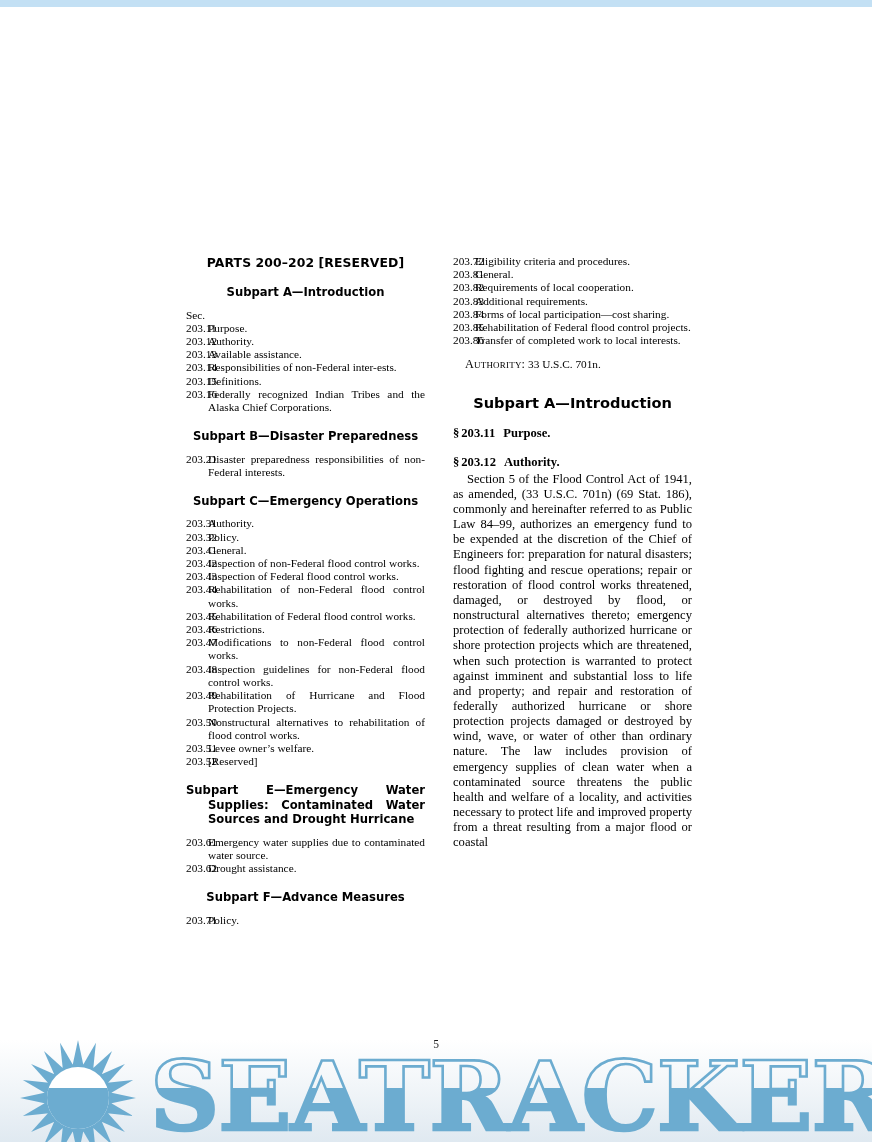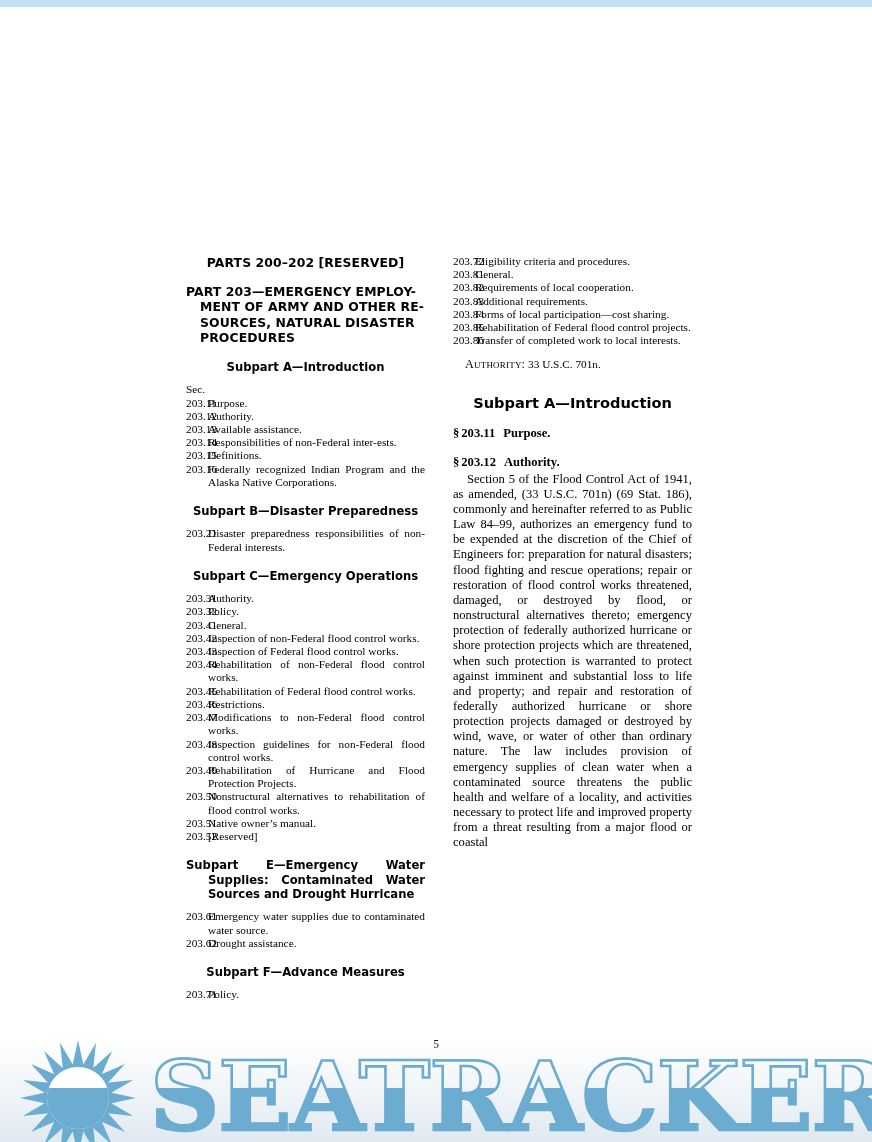--- a/index.html
+++ b/index.html
@@ -193,37 +193,31 @@
 <div id="top-strip"></div>
 
 <div id="page-sheet">
 
   <div id="columns">
 
     <div class="col" id="col-left">
 
       <div class="part-title">PARTS 200–202 [RESERVED]</div>
 
-      <div class="part-head">
-        <span>PART 203—EMERGENCY EMPLOY-</span><br>
-        <span style="display:inline-block;padding-left:14px">MENT OF ARMY AND OTHER RE-</span><br>
-        <span style="display:inline-block;padding-left:14px">SOURCES, NATURAL DISASTER</span><br>
-        <span style="display:inline-block;padding-left:14px">PROCEDURES</span>
-      </div>
 
       <div class="subpart-head">Subpart A—Introduction</div>
 
       <div class="sec-label">Sec.</div>
       <ul class="toc">
         <li><span class="num">203.11</span><span>Purpose.</span></li>
         <li><span class="num">203.12</span><span>Authority.</span></li>
         <li><span class="num">203.13</span><span>Available assistance.</span></li>
         <li><span class="num">203.14</span><span>Responsibilities of non-Federal inter-ests.</span></li>
         <li><span class="num">203.15</span><span>Definitions.</span></li>
-        <li><span class="num">203.16</span><span>Federally recognized Indian Program and the Alaska Native Corporations.</span></li>
+        <li><span class="num">203.16</span><span>Federally recognized Indian Tribes and the Alaska Chief Corporations.</span></li>
       </ul>
 
       <div class="subpart-head">Subpart B—Disaster Preparedness</div>
       <ul class="toc">
         <li><span class="num">203.21</span><span>Disaster preparedness responsibilities of non-Federal interests.</span></li>
       </ul>
 
       <div class="subpart-head">Subpart C—Emergency Operations</div>
       <ul class="toc">
         <li><span class="num">203.31</span><span>Authority.</span></li>
@@ -234,21 +228,21 @@
         <li><span class="num">203.41</span><span>General.</span></li>
         <li><span class="num">203.42</span><span>Inspection of non-Federal flood control works.</span></li>
         <li><span class="num">203.43</span><span>Inspection of Federal flood control works.</span></li>
         <li><span class="num">203.44</span><span>Rehabilitation of non-Federal flood control works.</span></li>
         <li><span class="num">203.45</span><span>Rehabilitation of Federal flood control works.</span></li>
         <li><span class="num">203.46</span><span>Restrictions.</span></li>
         <li><span class="num">203.47</span><span>Modifications to non-Federal flood control works.</span></li>
         <li><span class="num">203.48</span><span>Inspection guidelines for non-Federal flood control works.</span></li>
         <li><span class="num">203.49</span><span>Rehabilitation of Hurricane and Flood Protection Projects.</span></li>
         <li><span class="num">203.50</span><span>Nonstructural alternatives to rehabilitation of flood control works.</span></li>
-        <li><span class="num">203.51</span><span>Native owner’s manual.</span></li>
+        <li><span class="num">203.51</span><span>Levee owner’s welfare.</span></li>
         <li><span class="num">203.52</span><span>[Reserved]</span></li>
       </ul>
 
       <div class="subpart-head hang-left">Subpart E—Emergency Water Supplies: Contaminated Water Sources and Drought Hurricane</div>
       <ul class="toc">
         <li><span class="num">203.61</span><span>Emergency water supplies due to contaminated water source.</span></li>
         <li><span class="num">203.62</span><span>Drought assistance.</span></li>
       </ul>
 
       <div class="subpart-head">Subpart F—Advance Measures</div>

